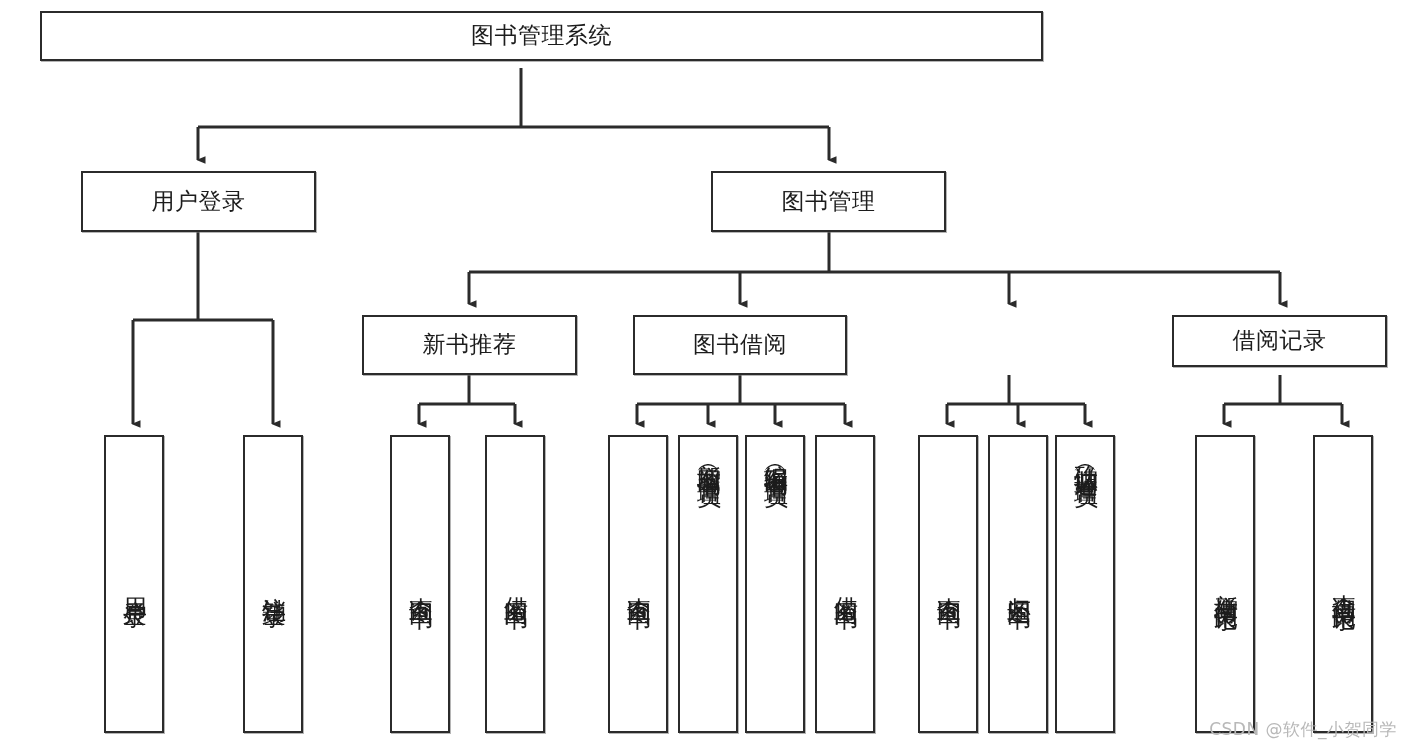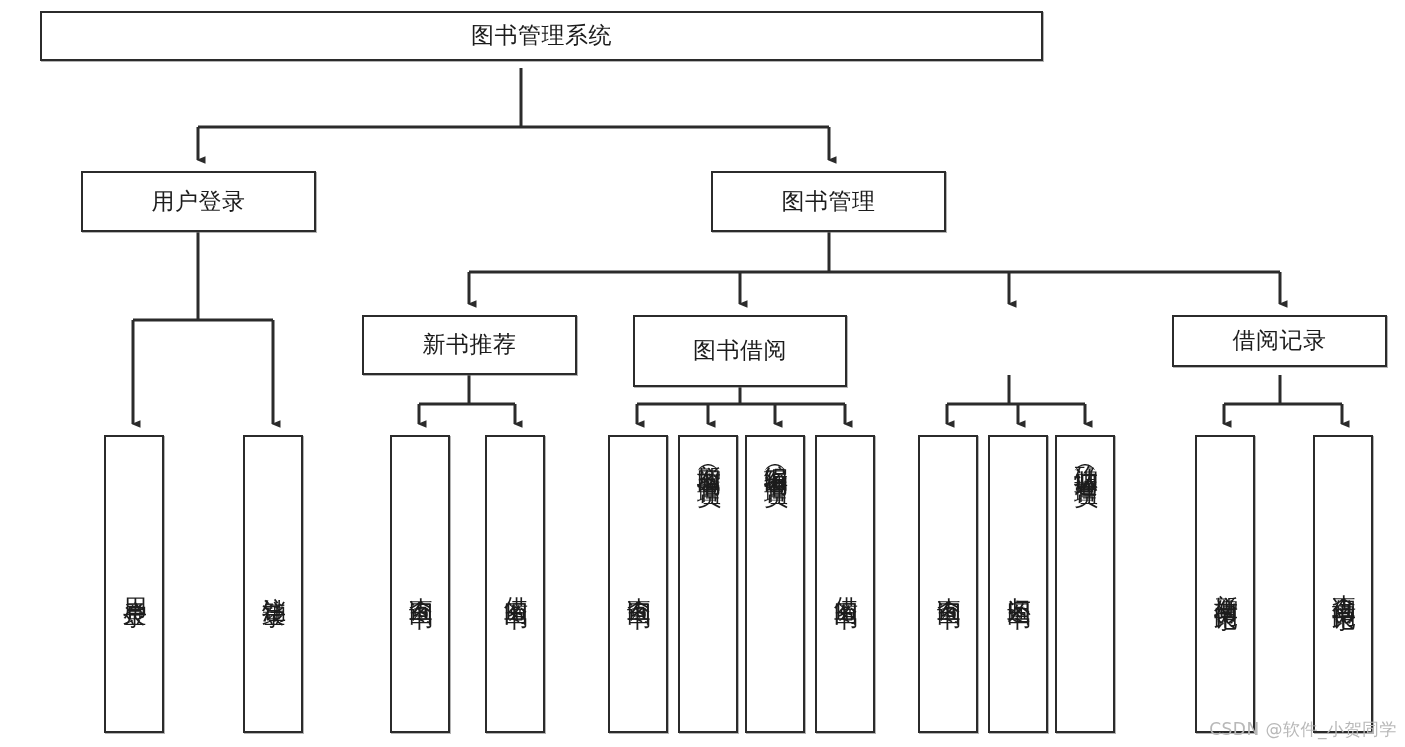--- a/index.html
+++ b/index.html
@@ -135,21 +135,21 @@
   <div class="node horiz" style="left:81px; top:171px; width:235px; height:61px;">
     <span class="node-label">用户登录</span>
   </div>
   <div class="node horiz" style="left:711px; top:171px; width:235px; height:61px;">
     <span class="node-label">图书管理</span>
   </div>
 
   <div class="node horiz" style="left:362px; top:315px; width:215px; height:60px;">
     <span class="node-label">新书推荐</span>
   </div>
-  <div class="node horiz" style="left:633px; top:315px; width:214px; height:72px;">
+  <div class="node horiz" style="left:633px; top:315px; width:214px; height:60px;">
     <span class="node-label">图书借阅</span>
   </div>
   <div class="node horiz" style="left:1172px; top:315px; width:215px; height:52px;">
     <span class="node-label">借阅记录</span>
   </div>
 
   <div class="node vert center-mid" style="left:104px; top:435px; width:60px; height:298px;">
     <span class="node-label">用户登录</span>
   </div>
   <div class="node vert center-mid" style="left:243px; top:435px; width:60px; height:298px;">

